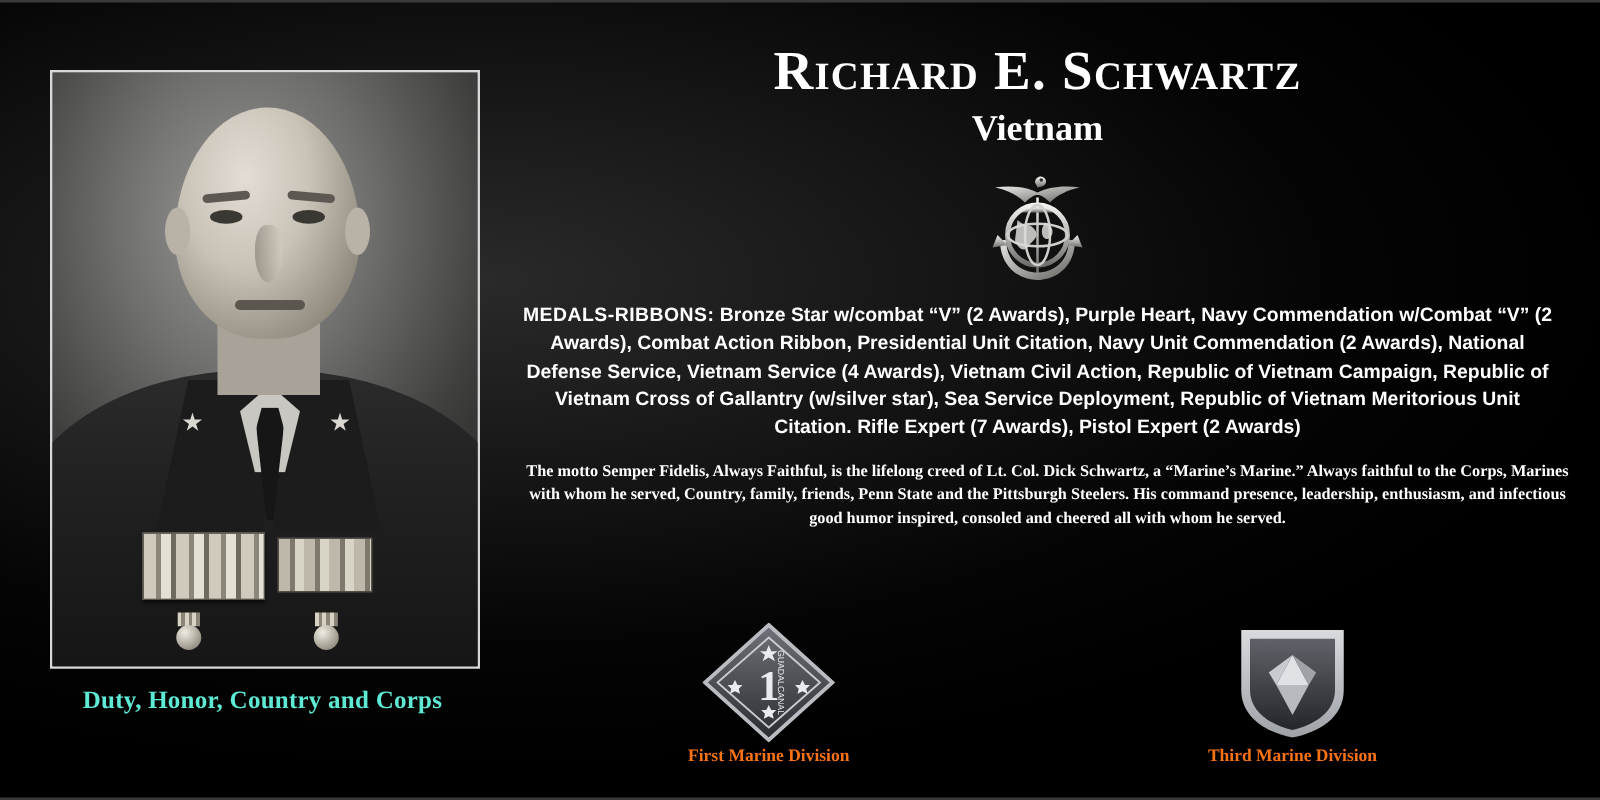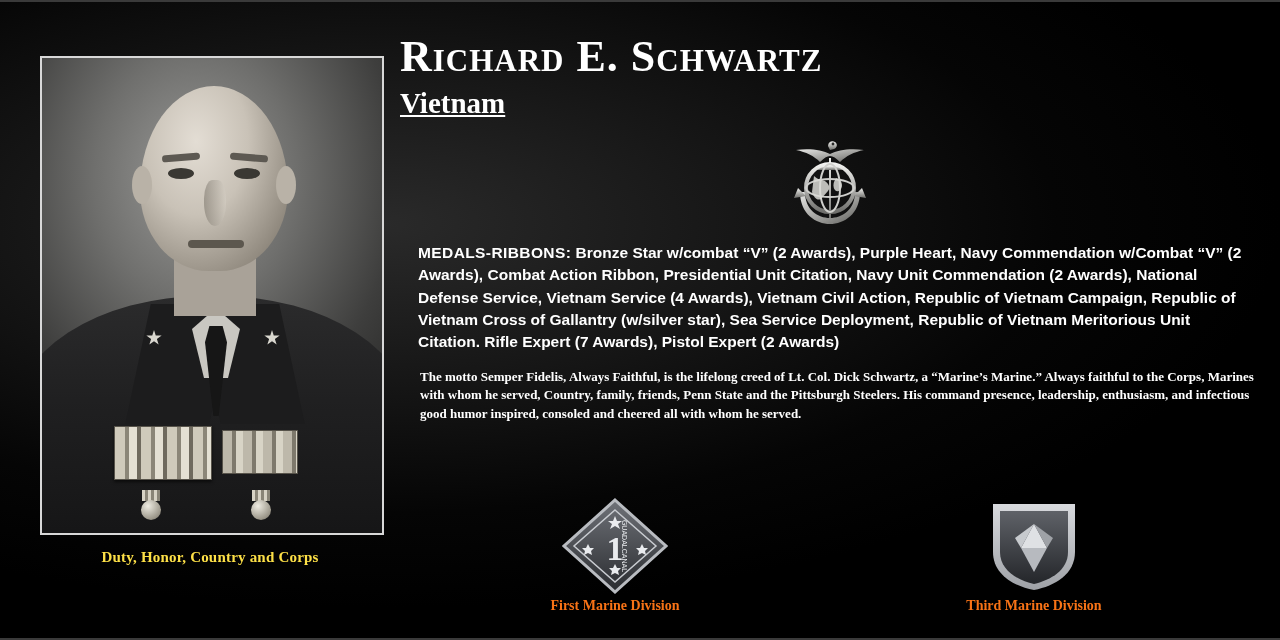--- a/index.html
+++ b/index.html
@@ -164,33 +164,33 @@
     content: "";
     position: absolute; left: 4px; top: 0;
     width: 18px; height: 11px;
     background: repeating-linear-gradient(90deg, #d7d2c4 0 3px, #8a8577 3px 6px);
   }
   .p-caption {
     width: 340px;
     text-align: center;
     margin-top: 14px;
     font-family: "Liberation Serif", serif;
-    font-size: 15px;
-    font-weight: bold;
-    color: #fde047;
+    font-size: 20px;
+    font-weight: bold;
+    color: #5eead4;
     letter-spacing: .2px;
   }
 
   
   .content {
     position: absolute;
     left: 400px;
     top: 34px;
     width: 860px;
-    text-align: left;
+    text-align: center;
   }
   .name {
     font-family: "Liberation Serif", serif;
     font-size: 44px;
     font-weight: bold;
     letter-spacing: 1px;
     line-height: 1.05;
     margin: 0 0 6px 0;
     
     font-variant: small-caps;
@@ -202,21 +202,20 @@
     font-weight: bold;
     line-height: 1.22;
     margin: 0;
   }
   .conflict {
     font-family: "Liberation Serif", serif;
     font-size: 29px;
     font-weight: bold;
     line-height: 1.22;
     margin: 0 0 6px 0;
-    text-decoration: underline;
   }
 
   
   .emblem {
     margin: 6px auto 10px auto;
     width: 120px;
     height: 104px;
     position: relative;
   }
 

